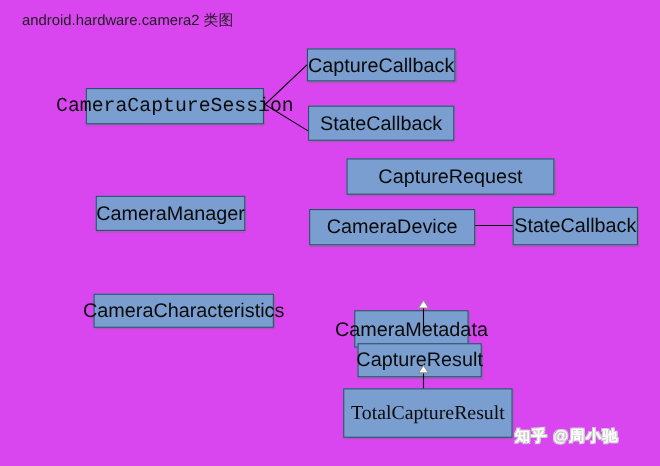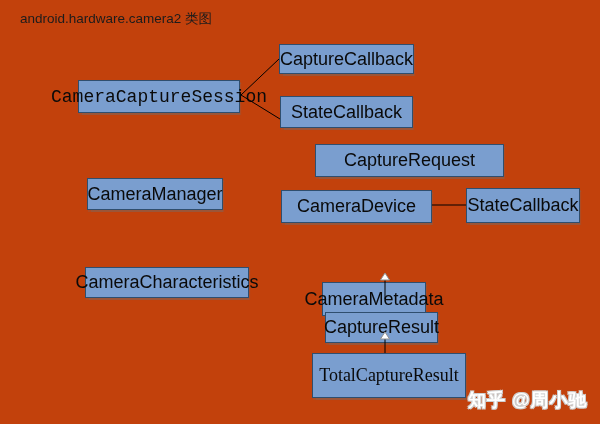--- a/index.html
+++ b/index.html
@@ -1,21 +1,21 @@
 <!DOCTYPE html>
 <html style="--node-fill: #7a9ecf; --node-border: #2f4e6e;"><head>
 <meta charset="utf-8">
 <style>
   * { margin: 0; padding: 0; box-sizing: border-box; }
   html, body { background: #ffffff; }
   .canvas {
     position: relative;
     width: 600px;
     height: 424px;
-    background: #c2410c;
+    background: #d946ef;
     overflow: hidden;
     font-family: "Liberation Sans", sans-serif;
   }
   .title {
     position: absolute;
     left: 20px;
     top: 10px;
     font-size: 13.5px;
     color: #1c1c1c;
     white-space: nowrap;
@@ -35,21 +35,21 @@
     align-items: center;
     justify-content: center;
     font-size: 18px;
     color: #0a0a0a;
     white-space: nowrap;
   }
   .watermark {
     position: absolute;
     left: 468px;
     top: 388px;
-    font-size: 18px;
+    font-size: 14px;
     font-weight: bold;
     letter-spacing: 1px;
     color: #ffffff;
     text-shadow:
       -1px -1px 0 #cfcfcf,
        1px -1px 0 #cfcfcf,
       -1px  1px 0 #cfcfcf,
        1px  1px 0 #cfcfcf;
     white-space: nowrap;
   }

